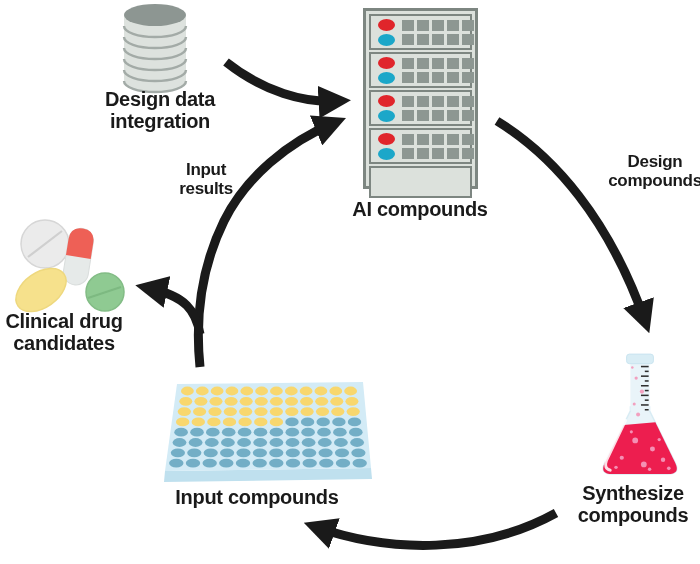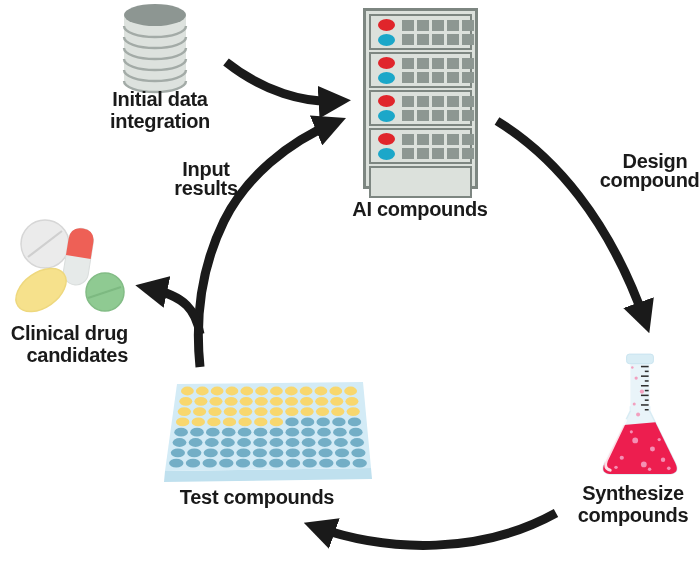--- a/index.html
+++ b/index.html
@@ -5,21 +5,21 @@
   html,body{margin:0;padding:0;background:#ffffff;}
   #stage{
     position:relative;width:700px;height:564px;background:#ffffff;overflow:hidden;
     font-family:"Liberation Sans", sans-serif;
   }
   .label{
     position:absolute;color:#1a1a1a;font-weight:700;text-align:center;
     white-space:pre-line;letter-spacing:-0.3px;
   }
   .label-main{font-size:20px;line-height:22px;}
-  .label-side{font-size:20px;line-height:19px;}
+  .label-side{font-size:17px;line-height:19px;}
   .abs{position:absolute;}
   
   #server-rack{
     position:absolute;left:363px;top:8px;width:115px;height:181px;
     box-sizing:border-box;border:3px solid #7d8681;background:#dce1dc;
     padding:3px 3px;
   }
   .server-unit{
     box-sizing:border-box;border:2px solid #7d8681;background:#dce1dc;
     height:36px;margin-bottom:2px;display:flex;align-items:center;
@@ -42,21 +42,21 @@
     <g fill="none" stroke="#a3aba7" stroke-width="2.4">
       <path d="M2,24 A31,11 0 0 0 64,24"></path>
       <path d="M2,35 A31,11 0 0 0 64,35"></path>
       <path d="M2,46 A31,11 0 0 0 64,46"></path>
       <path d="M2,57 A31,11 0 0 0 64,57"></path>
       <path d="M2,68 A31,11 0 0 0 64,68"></path>
       <path d="M2,79 A31,11 0 0 0 64,79"></path>
     </g>
     <ellipse cx="33" cy="13" rx="31" ry="11" fill="#8d9692"></ellipse>
   </svg>
-  <div class="label label-main" style="left:60px;top:88px;width:200px;">Initial data
+  <div class="label label-main" style="left:60px;top:88px;width:200px;">Design data
 integration</div>
 
   <div id="server-rack">
     <div>
         <div class="server-unit">
           <div class="server-leds">
             <div class="led" style="background: rgb(224, 37, 43);"></div>
             <div class="led" style="background: rgb(27, 167, 201);"></div>
           </div>
           <div class="server-vents">
@@ -277,21 +277,21 @@
         <ellipse cx="88.0" cy="85.1" rx="7.2" ry="4.4" fill="#73aec6"></ellipse>
         <ellipse cx="104.7" cy="85.1" rx="7.2" ry="4.4" fill="#73aec6"></ellipse>
         <ellipse cx="121.3" cy="85.1" rx="7.2" ry="4.4" fill="#73aec6"></ellipse>
         <ellipse cx="138.0" cy="85.1" rx="7.2" ry="4.4" fill="#73aec6"></ellipse>
         <ellipse cx="154.7" cy="85.1" rx="7.2" ry="4.4" fill="#73aec6"></ellipse>
         <ellipse cx="171.3" cy="85.1" rx="7.2" ry="4.4" fill="#73aec6"></ellipse>
         <ellipse cx="188.0" cy="85.1" rx="7.2" ry="4.4" fill="#73aec6"></ellipse>
         <ellipse cx="204.7" cy="85.1" rx="7.2" ry="4.4" fill="#73aec6"></ellipse>
       </g>
   </svg>
-  <div class="label label-main" style="left:157px;top:486px;width:200px;">Test compounds</div>
+  <div class="label label-main" style="left:157px;top:486px;width:200px;">Input compounds</div>
 
   <svg class="abs" style="left:8px;top:212px;" width="124" height="104" viewBox="0 0 124 104">
 
     <g>
       <circle cx="37" cy="32" r="24" fill="#ebebeb" stroke="#d6d6d6" stroke-width="1.5"></circle>
       <line x1="20" y1="45" x2="54" y2="19" stroke="#cfcfcf" stroke-width="2.2"></line>
     </g>
 
     <g transform="rotate(9 70 44)">
       <rect x="58" y="16" width="25" height="57" rx="12.5" fill="#e6eae9" stroke="#d9dddc" stroke-width="1"></rect>
@@ -300,21 +300,21 @@
 
     <g transform="rotate(-35 33 78)">
       <ellipse cx="33" cy="78" rx="28" ry="17.5" fill="#f6e18c" stroke="#eed87e" stroke-width="1.5"></ellipse>
     </g>
 
     <g>
       <circle cx="97" cy="80" r="19" fill="#8fca92" stroke="#82bc85" stroke-width="1.5"></circle>
       <line x1="80" y1="86" x2="113" y2="75" stroke="#7db981" stroke-width="2"></line>
     </g>
   </svg>
-  <div class="label label-main" style="left:0px;top:322px;width:128px;text-align:right;">Clinical drug
+  <div class="label label-main" style="left:0px;top:310px;width:128px;">Clinical drug
 candidates</div>
 
   <svg id="arrows" width="700" height="564" viewBox="0 0 700 564">
     <defs>
       <marker id="ah" viewBox="0 0 10 10" refX="6" refY="5" markerWidth="3.6" markerHeight="3.6" orient="auto" markerUnits="strokeWidth">
         <path d="M0,0 L10,5 L0,10 Z" fill="#1a1a1a"></path>
       </marker>
     </defs>
     <g fill="none" stroke="#1a1a1a" stroke-width="9">
       <path d="M226,62 C264,92 304,103 338,101" marker-end="url(#ah)"></path>

